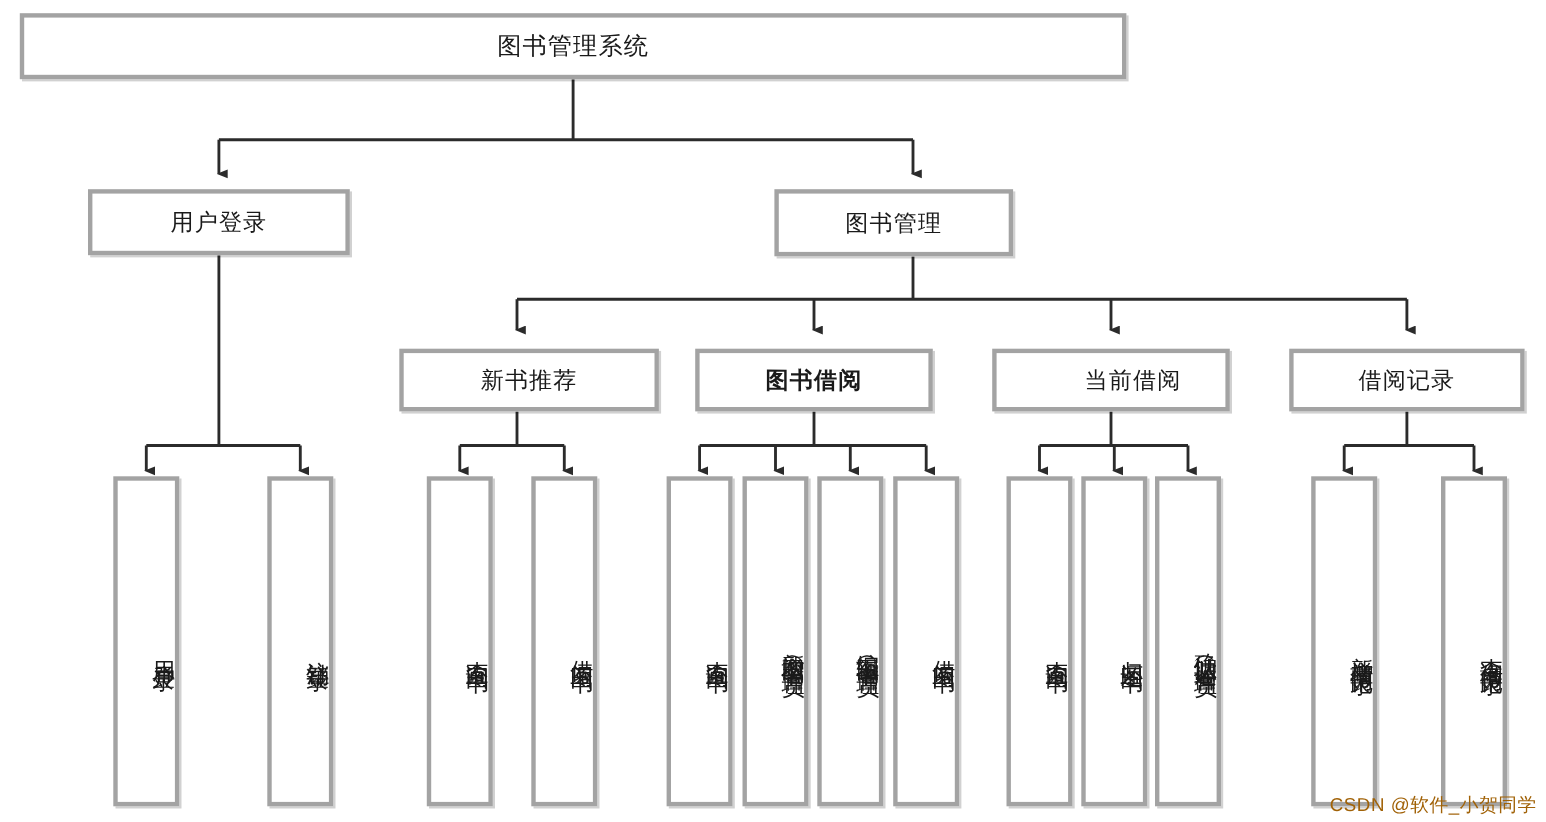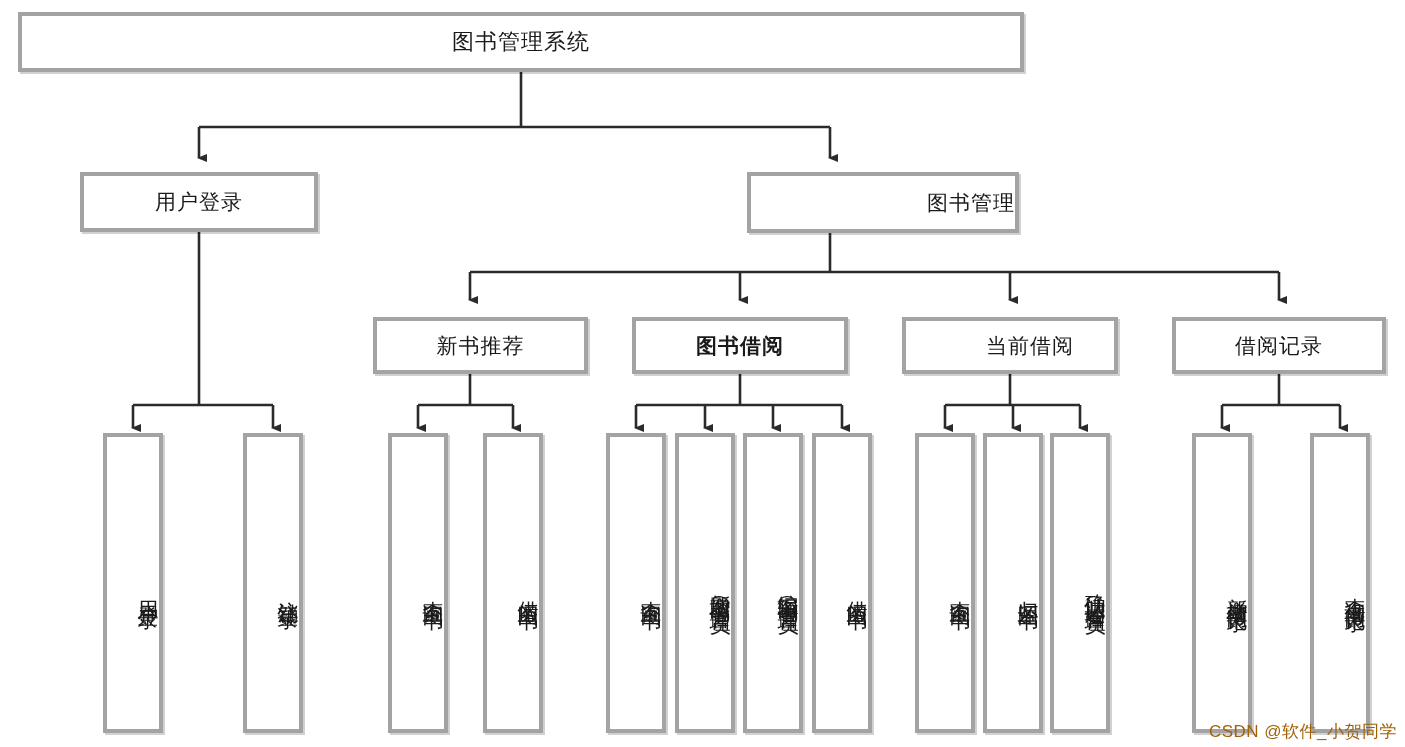--- a/index.html
+++ b/index.html
@@ -124,25 +124,25 @@
     </g>
   </svg>
 
   <div class="node h root" style="left:18px; top:12px; width:1006px; height:60px;">
     <span>图书管理系统</span>
   </div>
 
   <div class="node h" style="left:80px; top:172px; width:238px; height:60px;">
     <span>用户登录</span>
   </div>
-  <div class="node h" style="left:747px; top:172px; width:272px; height:61px;justify-content:flex-end;">
+  <div class="node h" style="left:704px; top:172px; width:217px; height:61px;">
     <span>图书管理</span>
   </div>
 
-  <div class="node h" style="left:373px; top:317px; width:215px; height:57px;">
+  <div class="node h" style="left:363px; top:317px; width:236px; height:57px;">
     <span>新书推荐</span>
   </div>
   <div class="node h" style="left:632px; top:317px; width:216px; height:57px;font-weight:bold;">
     <span>图书借阅</span>
   </div>
   <div class="node h" style="left:902px; top:317px; width:216px; height:57px;padding-left:40px;">
     <span>当前借阅</span>
   </div>
   <div class="node h" style="left:1172px; top:317px; width:214px; height:57px;">
     <span>借阅记录</span>

